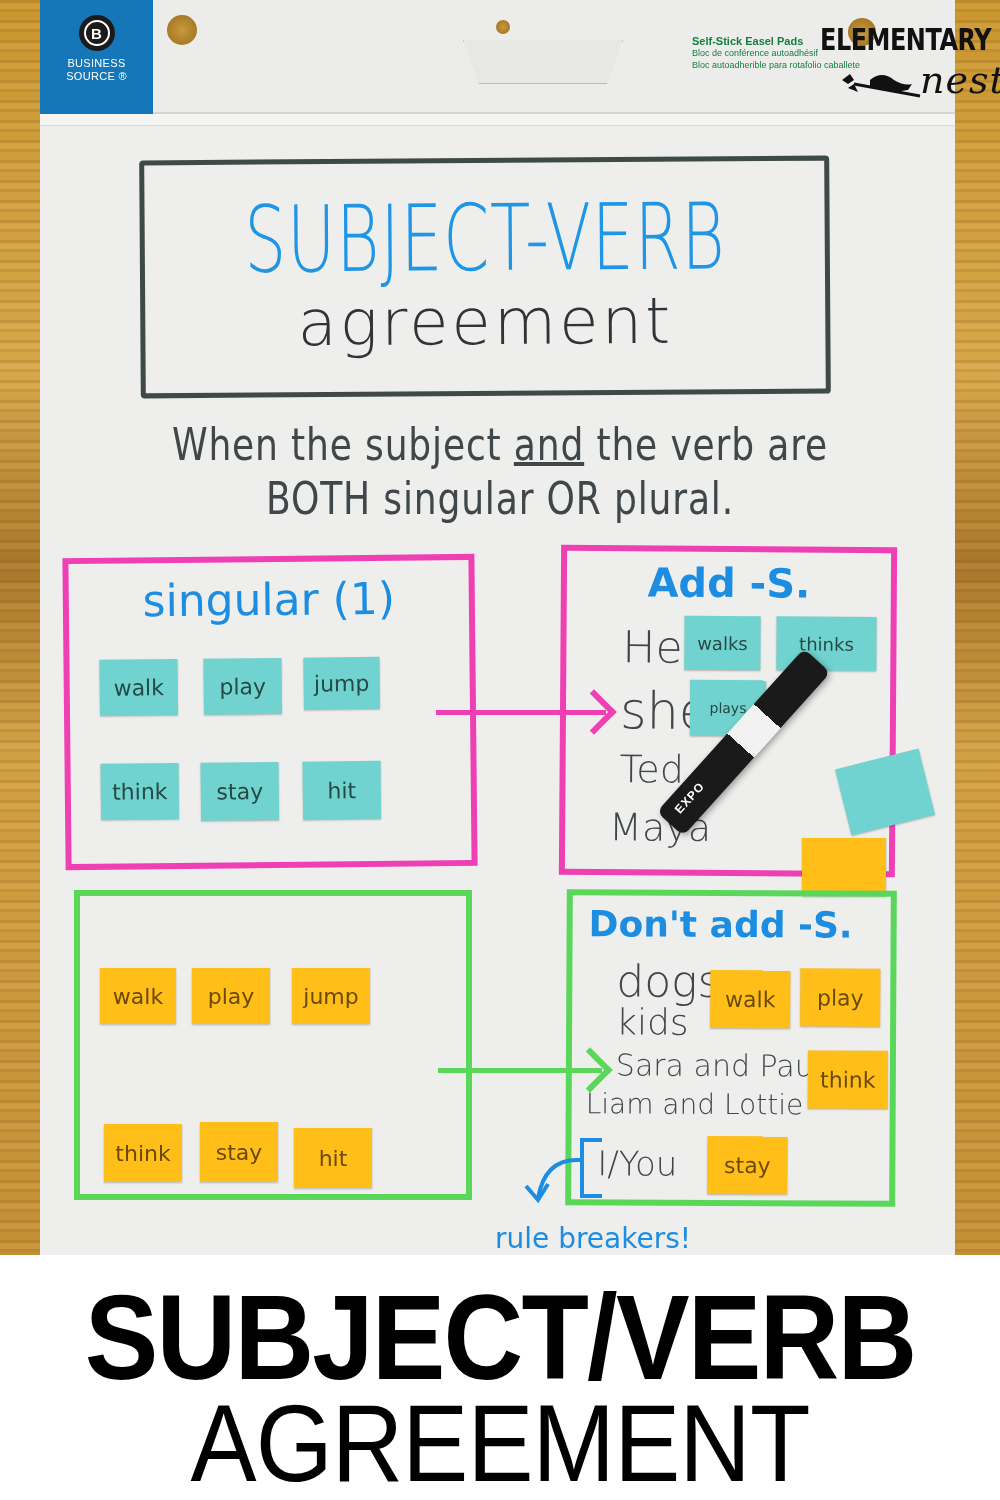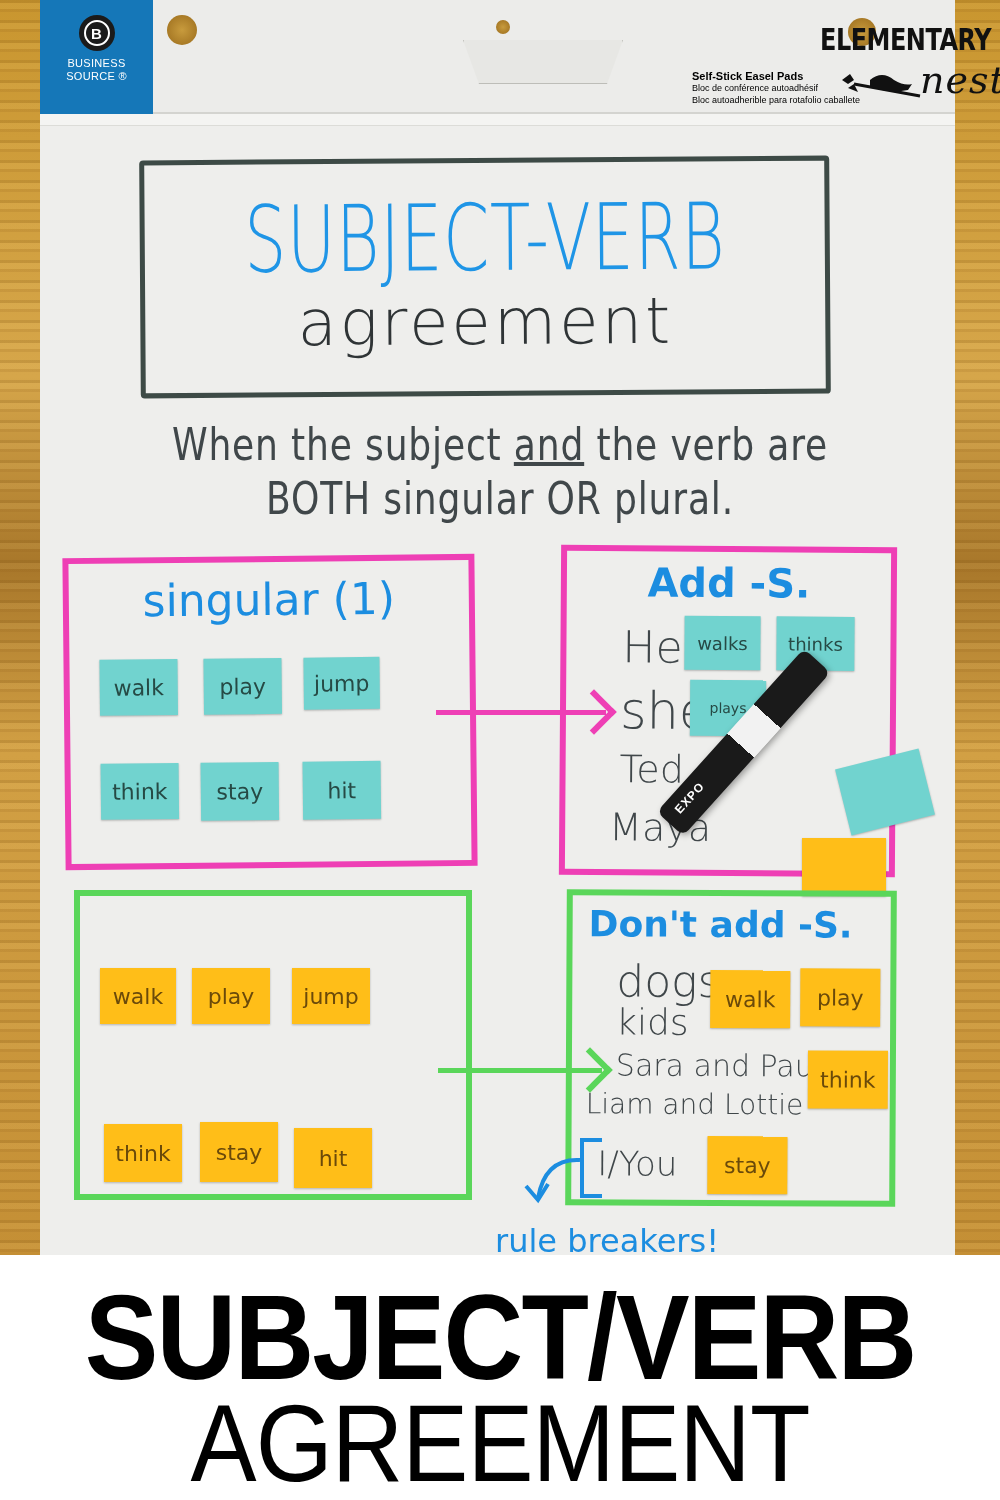--- a/index.html
+++ b/index.html
@@ -16,21 +16,21 @@
   .pad{position:absolute;left:40px;top:0;width:915px;height:1255px;background:#eeeeec;}
   .pad-header{position:absolute;left:0;top:0;width:100%;height:114px;background:#ececea;border-bottom:2px solid #d4d4d0;}
   .pad-lip{position:absolute;left:0;top:114px;width:100%;height:12px;background:#f4f4f2;border-bottom:1px solid #dcdcd8;}
   .brand-block{position:absolute;left:0;top:0;width:113px;height:114px;background:#1577b8;color:#fff;text-align:center;}
   .brand-logo{width:36px;height:36px;border-radius:50%;background:#1b1b1b;margin:15px auto 6px;display:flex;align-items:center;justify-content:center;}
   .brand-logo span{width:26px;height:26px;border-radius:50%;border:2px solid #fff;color:#fff;font-weight:700;font-size:15px;display:flex;align-items:center;justify-content:center;line-height:1}
   .brand-name{font-size:11px;font-weight:400;line-height:13px;letter-spacing:.3px}
   .hole{position:absolute;border-radius:50%;background:radial-gradient(circle,#c89b3d 0,#a87a26 70%,#6b4a14 100%);}
   .hanger{position:absolute;left:423px;top:40px;width:160px;height:44px;border:1px solid #bdbdb8;border-top:none;
     clip-path:polygon(0 0,100% 0,90% 100%,10% 100%);background:#e7e7e4;}
-  .pad-info{position:absolute;left:652px;top:70px;color:#000000;line-height:12px}
+  .pad-info{position:absolute;left:652px;top:35px;color:#15803d;line-height:12px}
   .pad-info .l1{font-size:11px;font-weight:600}
   .pad-info .l2,.pad-info .l3{font-size:9px}
 
   .watermark{position:absolute;left:820px;top:22px;width:180px;height:88px;}
   .wm-top{font-family:"DejaVu Sans",sans-serif;font-weight:700;font-size:24px;letter-spacing:-.5px;color:#111;transform:scaleY(1.25);transform-origin:top left;}
   .wm-bot{position:absolute;left:100px;top:36px;font-family:"DejaVu Serif",serif;font-style:italic;font-size:38px;color:#111;letter-spacing:1px}
   .wm-bird{position:absolute;left:20px;top:48px;width:90px;height:30px}
 
   .title-box{position:absolute;left:140px;top:158px;width:690px;height:238px;border:5px solid #3d4a46;border-radius:4px;transform:rotate(-.4deg)}
   .title-main{position:absolute;left:0;top:26px;width:100%;text-align:center;font-size:92px;font-weight:300;letter-spacing:1px;color:#1f95e6;line-height:100px;font-family:"DejaVu Sans",sans-serif;transform:scaleX(.72);}
@@ -52,21 +52,21 @@
   .word{position:absolute;font-family:"DejaVu Sans",sans-serif;color:#40474a;font-weight:300}
 
   .arrow{position:absolute;height:5px;}
   .arrow::after{content:"";position:absolute;right:-4px;top:-14px;width:26px;height:26px;border-right:6px solid;border-top:6px solid;border-color:inherit;transform:rotate(45deg)}
 
   .marker{position:absolute;left:670px;top:806px;width:220px;height:36px;transform:rotate(-48deg);transform-origin:left center;border-radius:8px;
     background:linear-gradient(90deg,#1a1a1a 0 48%,#f2f2f2 48% 66%,#1a1a1a 66% 100%);box-shadow:0 3px 6px rgba(0,0,0,.35)}
   .marker-label{position:absolute;left:14px;top:8px;font-size:12px;color:#fff;font-weight:700;letter-spacing:1px}
 
   .bracket{position:absolute;left:580px;top:1138px;width:22px;height:60px;border:4px solid #1c8de0;border-right:none}
-  .rule-breakers{position:absolute;left:495px;top:1222px;font-size:32px;color:#1c8de0;font-family:"DejaVu Sans",sans-serif}
+  .rule-breakers{position:absolute;left:495px;top:1222px;font-size:28px;color:#1c8de0;font-family:"DejaVu Sans",sans-serif}
   .curve-arrow{position:absolute;left:520px;top:1150px;width:70px;height:70px}
 
   
   .caption{position:absolute;left:0;top:1255px;width:1000px;height:245px;background:#fff;text-align:center}
   .cap1{position:absolute;left:0;top:22px;width:100%;font-family:"Liberation Sans",sans-serif;font-weight:700;font-size:120px;line-height:120px;color:#000;letter-spacing:-2px;transform:scaleX(.92);}
   .cap2{position:absolute;left:0;top:138px;width:100%;font-family:"Liberation Sans",sans-serif;font-weight:400;font-size:110px;line-height:100px;color:#000;letter-spacing:-1px;transform:scaleX(.9)}
 </style>
 </head>
 <body>
 
@@ -126,21 +126,21 @@
 
 <div class="arrow" style="left:436px;top:710px;width:170px;background:#ee3fb5;border-color:#ee3fb5"></div>
 
 <div class="box pink" style="left:560px;top:546px;width:336px;height:330px;transform:rotate(.4deg)">
   <div class="box-title" style="top:8px;font-size:40px">Add -S.</div>
   <div class="word" style="left:56px;top:70px;font-size:44px">He</div>
   <div class="word" style="left:54px;top:130px;font-size:51px">she</div>
   <div class="word" style="left:54px;top:196px;font-size:38px">Ted</div>
   <div class="word" style="left:44px;top:254px;font-size:38px">Maya</div>
   <div class="note teal" style="left:118px;top:64px;width:76px;height:54px;font-size:18px">walks</div>
-  <div class="note teal" style="left:210px;top:64px;width:78px;height:54px;font-size:18px">thinks</div>
+  <div class="note teal" style="left:210px;top:64px;width:100px;height:54px;font-size:18px">thinks</div>
   <div class="note teal" style="left:124px;top:128px;width:76px;height:56px;font-size:14px">plays</div>
 </div>
 
 <div class="note teal" style="left:842px;top:758px;width:86px;height:68px;transform:rotate(-14deg)"></div>
 <div class="note yellow" style="left:802px;top:838px;width:84px;height:58px"></div>
 <div class="marker">
     <span class="marker-label">EXPO</span>
   </div>
 
 <div class="box green" style="left:74px;top:890px;width:398px;height:310px">

